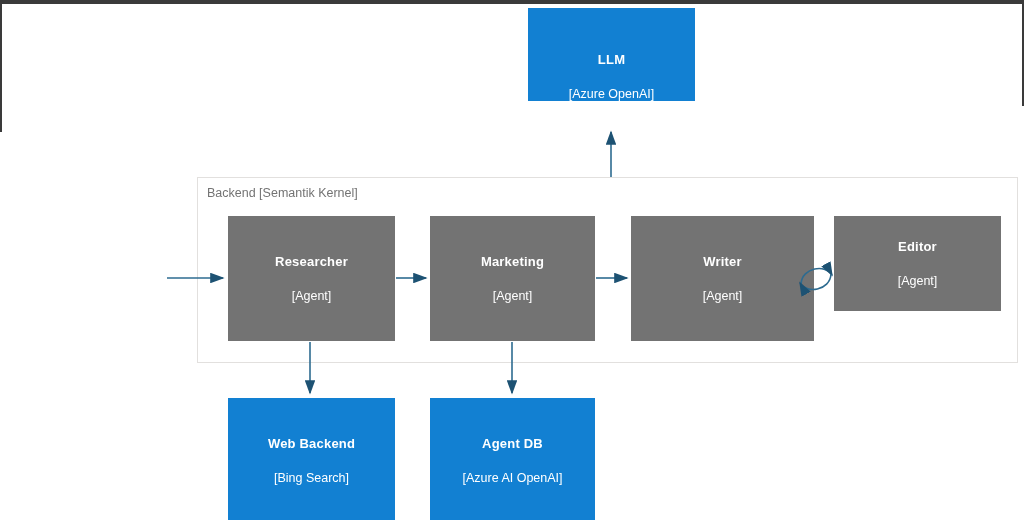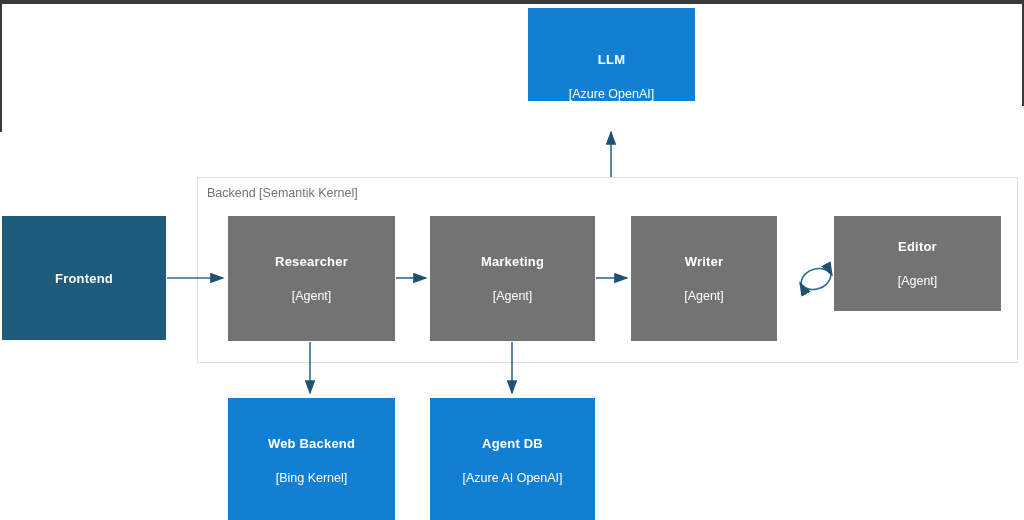--- a/index.html
+++ b/index.html
@@ -30,21 +30,21 @@
   .node .subtitle { font-size: 12.5px; font-weight: normal; }
 
   .blue   { background: #1280d2; }
   .orange { background: #737373; }
   .teal   { background: #1e5b7c; }
 
   .n-llm        { left: 528px; top: 8px;   width: 167px; height: 93px; justify-content: flex-end; }
   .n-frontend   { left: 2px;   top: 216px; width: 164px; height: 124px; }
   .n-researcher { left: 228px; top: 216px; width: 167px; height: 125px; }
   .n-marketing  { left: 430px; top: 216px; width: 165px; height: 125px; }
-  .n-writer     { left: 631px; top: 216px; width: 146px; height: 125px; }
+  .n-writer     { left: 631px; top: 216px; width: 183px; height: 125px; }
   .n-editor     { left: 834px; top: 216px; width: 167px; height: 95px; }
   .n-websearch  { left: 228px; top: 398px; width: 167px; height: 125px; }
   .n-vectordb   { left: 430px; top: 398px; width: 165px; height: 125px; }
 
   .backend-container {
     position: absolute;
     left: 197px; top: 177px;
     width: 821px; height: 186px;
     border: 1px solid #e2e0de;
     background: #ffffff;
@@ -75,23 +75,20 @@
 
   <div class="backend-container">
     <span class="backend-label">Backend [Semantik Kernel]</span>
   </div>
 
   <div class="node blue n-llm">
     <span class="title">LLM</span>
     <span class="subtitle">[Azure OpenAI]</span>
   </div>
 
-  <div class="node teal n-frontend">
-    <span class="title">Frontend</span>
-  </div>
 
   <div class="node orange n-researcher">
     <span class="title">Researcher</span>
     <span class="subtitle">[Agent]</span>
   </div>
 
   <div class="node orange n-marketing">
     <span class="title">Marketing</span>
     <span class="subtitle">[Agent]</span>
   </div>
@@ -101,21 +98,21 @@
     <span class="subtitle">[Agent]</span>
   </div>
 
   <div class="node orange n-editor">
     <span class="title">Editor</span>
     <span class="subtitle">[Agent]</span>
   </div>
 
   <div class="node blue n-websearch">
     <span class="title">Web Backend</span>
-    <span class="subtitle">[Bing Kernel]</span>
+    <span class="subtitle">[Bing Search]</span>
   </div>
 
   <div class="node blue n-vectordb">
     <span class="title">Agent DB</span>
     <span class="subtitle">[Azure AI OpenAI]</span>
   </div>
 
   <svg class="edges-svg" width="1024" height="520" viewBox="0 0 1024 520">
     <defs>
       <marker id="ah" markerWidth="9" markerHeight="6.6" refX="8" refY="3.3" orient="auto" markerUnits="strokeWidth">

